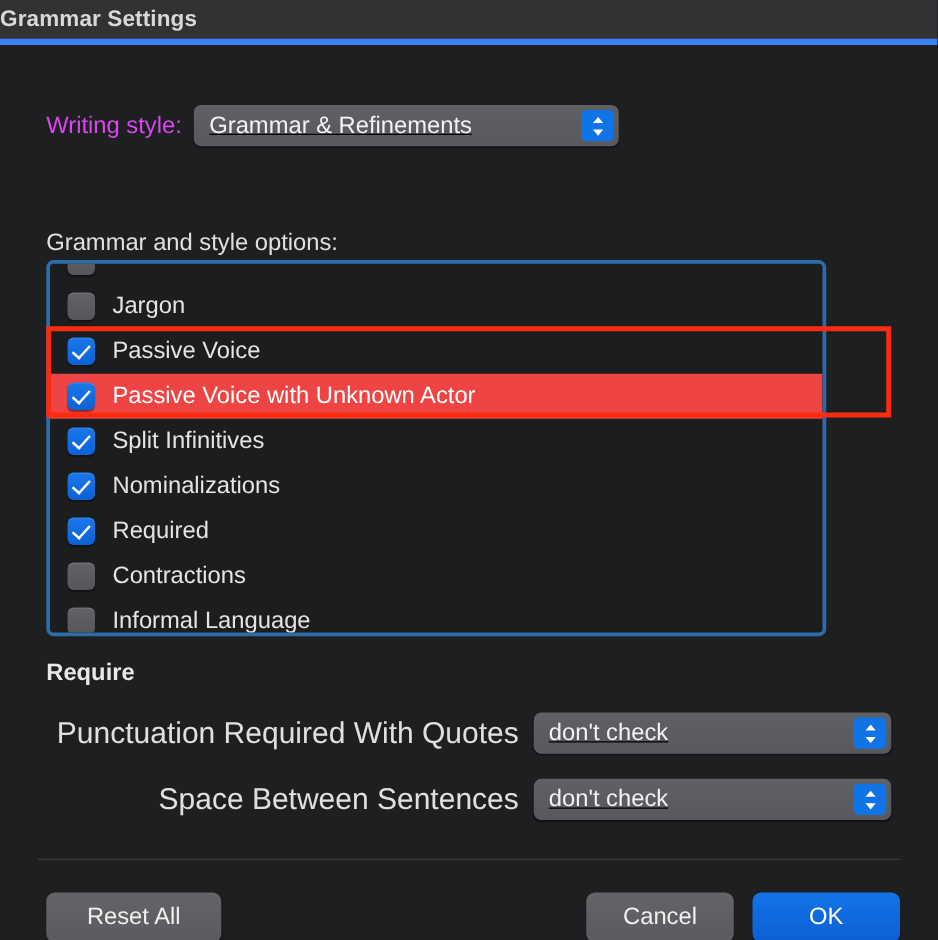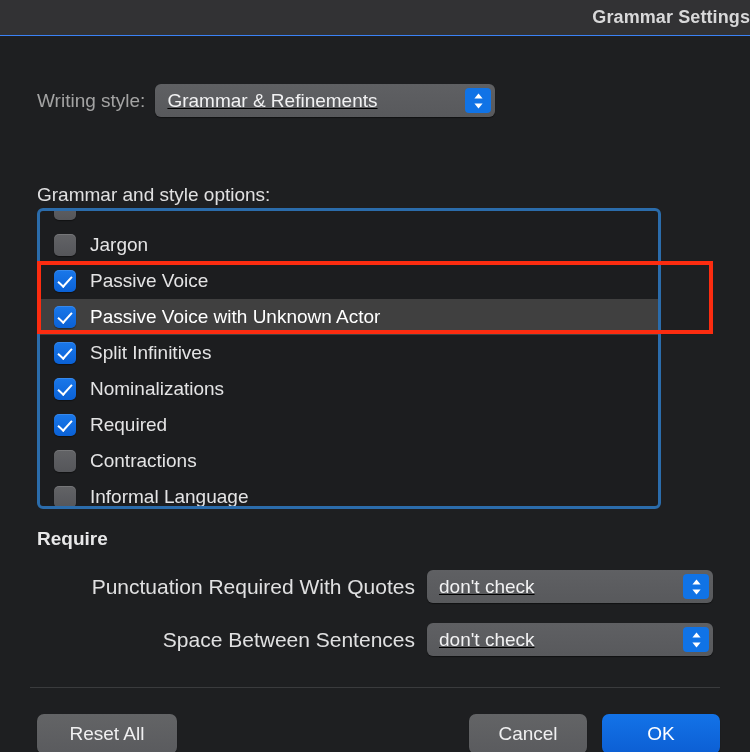--- a/index.html
+++ b/index.html
@@ -19,24 +19,24 @@
     height: 752px;
     background: #1e1f21;
     display: flex;
     flex-direction: column;
   }
 
   
   .titlebar {
     height: 36px;
     background: #323234;
-    border-bottom: 1px solid #3b82f6;
-    display: flex;
-    align-items: center;
-    justify-content: flex-end;
+    border-bottom: 5px solid #3b82f6;
+    display: flex;
+    align-items: center;
+    justify-content: flex-start;
     flex: 0 0 auto;
   }
   .titlebar-title {
     font-size: 18px;
     font-weight: bold;
     color: #d8d8d9;
     letter-spacing: 0.1px;
   }
 
   
@@ -50,21 +50,21 @@
   .writing-style-row {
     display: flex;
     align-items: center;
     gap: 10px;
     position: absolute;
     left: 37px;
     top: 48px;
   }
   .label-plain {
     font-size: 19px;
-    color: #a3a3a3;
+    color: #d946ef;
     white-space: nowrap;
   }
 
   
   .popup {
     position: relative;
     display: inline-flex;
     align-items: center;
     background: linear-gradient(180deg,#5f6063 0%, #58595c 100%);
     border-radius: 6px;
@@ -125,21 +125,21 @@
     right: 0;
     top: -20px;           
   }
   .opt-row {
     height: 36px;
     display: flex;
     align-items: center;
     padding-left: 14px;
     gap: 14px;
   }
-  .opt-row.selected { background: #404040; }
+  .opt-row.selected { background: #ef4444; }
   .opt-label {
     font-size: 19px;
     color: #e4e4e5;
     white-space: nowrap;
   }
   .opt-row.selected .opt-label { color: #ffffff; }
 
   .cbx {
     width: 22px;
     height: 22px;
@@ -187,21 +187,21 @@
   }
   .require-row {
     position: absolute;
     right: 37px;
     display: flex;
     align-items: center;
     gap: 12px;
   }
   .require-row.r1 { top: 534px; }
   .require-row.r2 { top: 587px; }
-  .require-row .label-plain { font-size: 21px; color: #e0e0e1; }
+  .require-row .label-plain { font-size: 24px; color: #e0e0e1; }
 
   
   .divider {
     position: absolute;
     left: 30px;
     right: 30px;
     top: 651px;
     height: 1px;
     background: #3a3b3d;
   }

